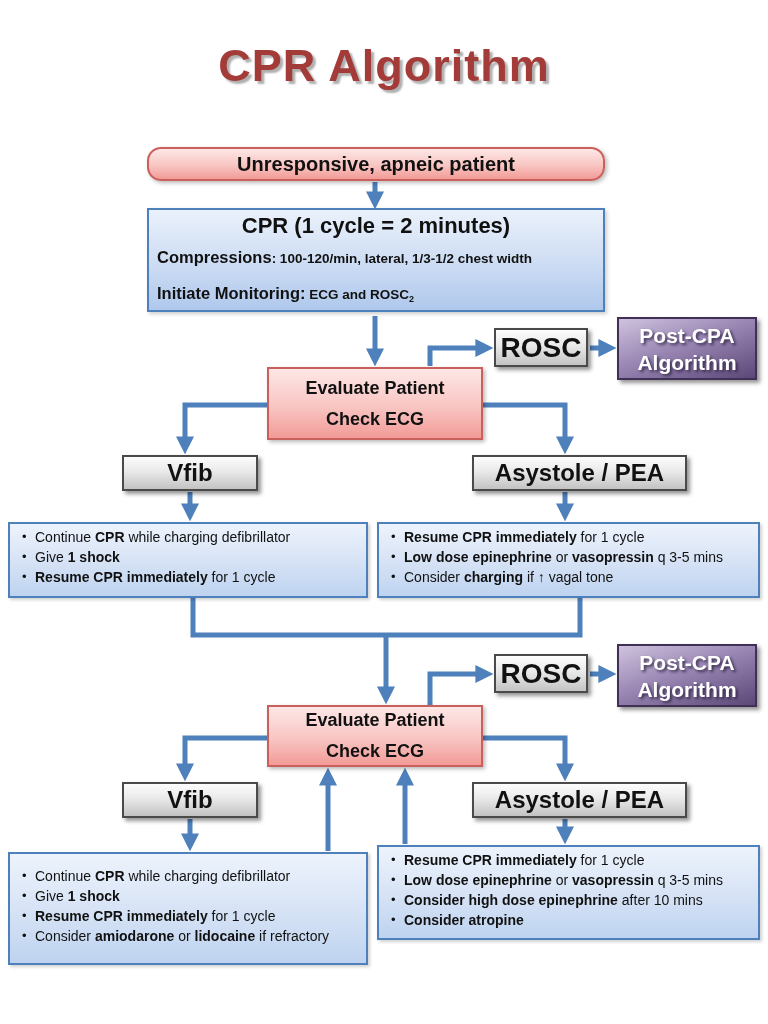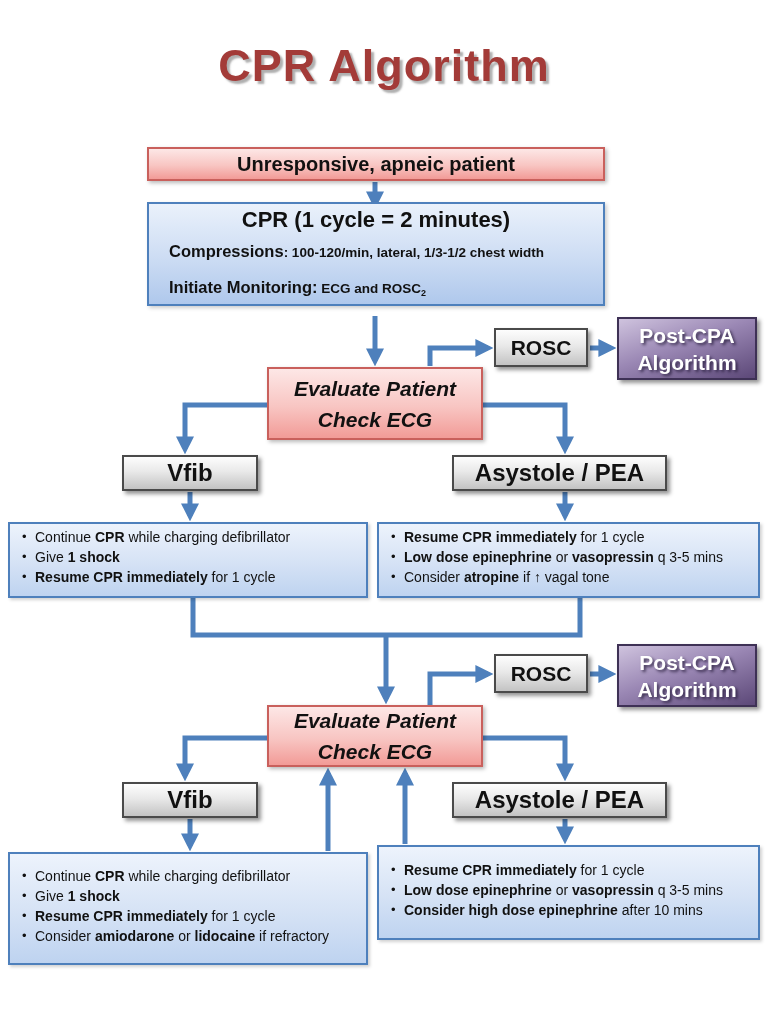--- a/index.html
+++ b/index.html
@@ -13,47 +13,47 @@
   .title{
     position:absolute;top:40px;left:0;width:100%;text-align:center;z-index:2;
     font-size:45px;font-weight:bold;letter-spacing:1px;color:#A33B38;
     text-shadow:3px 3px 2px rgba(110,110,110,0.55);margin:0;
   }
   
   .pink{
     background:linear-gradient(180deg,#FDE7E6 0%,#F8C5C2 55%,#F29B97 100%);
     border:2px solid #C9605C;box-shadow:2px 2px 4px rgba(0,0,0,0.28);
   }
-  .box-start{left:147px;top:147px;width:458px;height:34px;font-size:20px;font-weight:bold;}
-  .evaluate{width:216px;font-size:21px;font-weight:bold;line-height:31px;font-style:italic;}
+  .box-start{left:147px;top:147px;width:458px;height:34px;font-size:20px;font-weight:bold;border-radius:14px;}
+  .evaluate{width:216px;font-size:18px;font-weight:bold;line-height:31px;}
   .eval1{left:267px;top:367px;height:73px;}
   .eval2{left:267px;top:705px;height:62px;}
   
   .blue{
     background:linear-gradient(180deg,#EAF1FB 0%,#CFDEF4 50%,#AFC8EC 100%);
     border:2px solid #4E80BC;box-shadow:2px 2px 4px rgba(0,0,0,0.2);
   }
-  .box-cpr{left:147px;top:202px;width:458px;height:104px;padding:2px 20px;justify-content:flex-start;}
+  .box-cpr{left:147px;top:208px;width:458px;height:104px;padding:2px 8px;justify-content:flex-start;}
   .cpr-head{font-size:22px;font-weight:bold;line-height:28px;width:100%;text-align:center;}
   .cpr-line{width:100%;text-align:left;font-size:13.5px;font-weight:bold;line-height:34px;white-space:nowrap;}
   .slg{font-size:16.5px;}
   sub{font-size:9px;vertical-align:-3px;}
   
   .gray{
     background:linear-gradient(180deg,#FDFDFD 0%,#E9E9E9 45%,#C3C3C3 100%);
     border:2px solid #4A4A4A;box-shadow:3px 3px 4px rgba(0,0,0,0.42);
     font-weight:bold;
   }
-  .rosc{width:94px;height:39px;font-size:21px;}
+  .rosc{width:94px;height:39px;font-size:28px;}
   .rosc1{left:494px;top:328px;}
   .rosc2{left:494px;top:654px;}
   .rhythm{height:36px;font-size:24px;}
   .vfib1,.vfib2{left:122px;width:136px;}
   .vfib1{top:455px;} .vfib2{top:782px;}
-  .asys1,.asys2{left:452px;width:215px;}
+  .asys1,.asys2{left:472px;width:215px;}
   .asys1{top:455px;} .asys2{top:782px;}
   
   .postcpa{
     width:140px;height:63px;font-size:21px;font-weight:bold;line-height:27px;color:#fff;
     background:linear-gradient(160deg,#CFC3DE 0%,#9A87B4 45%,#5C4878 100%);
     border:2px solid #3E3155;box-shadow:3px 3px 4px rgba(0,0,0,0.42);
     text-shadow:2px 2px 3px rgba(30,20,50,0.75);
   }
   .post1{left:617px;top:317px;}
   .post2{left:617px;top:644px;}
@@ -131,21 +131,21 @@
   <div class="node gray rhythm asys1">Asystole / PEA</div>
 
   <ul class="actions actL1">
       <li><span>Continue </span><span class="sb">CPR</span><span> while charging defibrillator</span></li>
       <li><span>Give </span><span class="sb">1 shock</span></li>
       <li><span class="sb">Resume CPR immediately</span><span> for 1 cycle</span></li>
     </ul>
   <ul class="actions actR1">
       <li><span class="sb">Resume CPR immediately</span><span> for 1 cycle</span></li>
       <li><span class="sb">Low dose epinephrine</span><span> or </span><span class="sb">vasopressin</span><span> q 3-5 mins</span></li>
-      <li><span>Consider </span><span class="sb">atropine</span><span> if </span><span class="sb">↑</span><span> vagal tone</span></li>
+      <li><span>Consider </span><span class="sb">charging</span><span> if </span><span class="sb">↑</span><span> vagal tone</span></li>
     </ul>
 
   <div class="node gray rosc rosc2">ROSC</div>
   <div class="node postcpa post2">
     <div>Post-CPA</div>
     <div>Algorithm</div>
   </div>
 
   <div class="node pink evaluate eval2">
     <div>Evaluate Patient</div>
@@ -158,15 +158,16 @@
   <ul class="actions actL2">
       <li><span>Continue </span><span class="sb">CPR</span><span> while charging defibrillator</span></li>
       <li><span>Give </span><span class="sb">1 shock</span></li>
       <li><span class="sb">Resume CPR immediately</span><span> for 1 cycle</span></li>
       <li><span>Consider </span><span class="sb">amiodarone</span><span> or </span><span class="sb">lidocaine</span><span> if refractory</span></li>
     </ul>
   <ul class="actions actR2">
       <li><span class="sb">Resume CPR immediately</span><span> for 1 cycle</span></li>
       <li><span class="sb">Low dose epinephrine</span><span> or </span><span class="sb">vasopressin</span><span> q 3-5 mins</span></li>
       <li><span class="sb">Consider high dose epinephrine</span><span> after 10 mins</span></li>
+      <li><span class="sb">Consider atropine</span></li>
     </ul>
 
 </div>
 
 </body></html>

